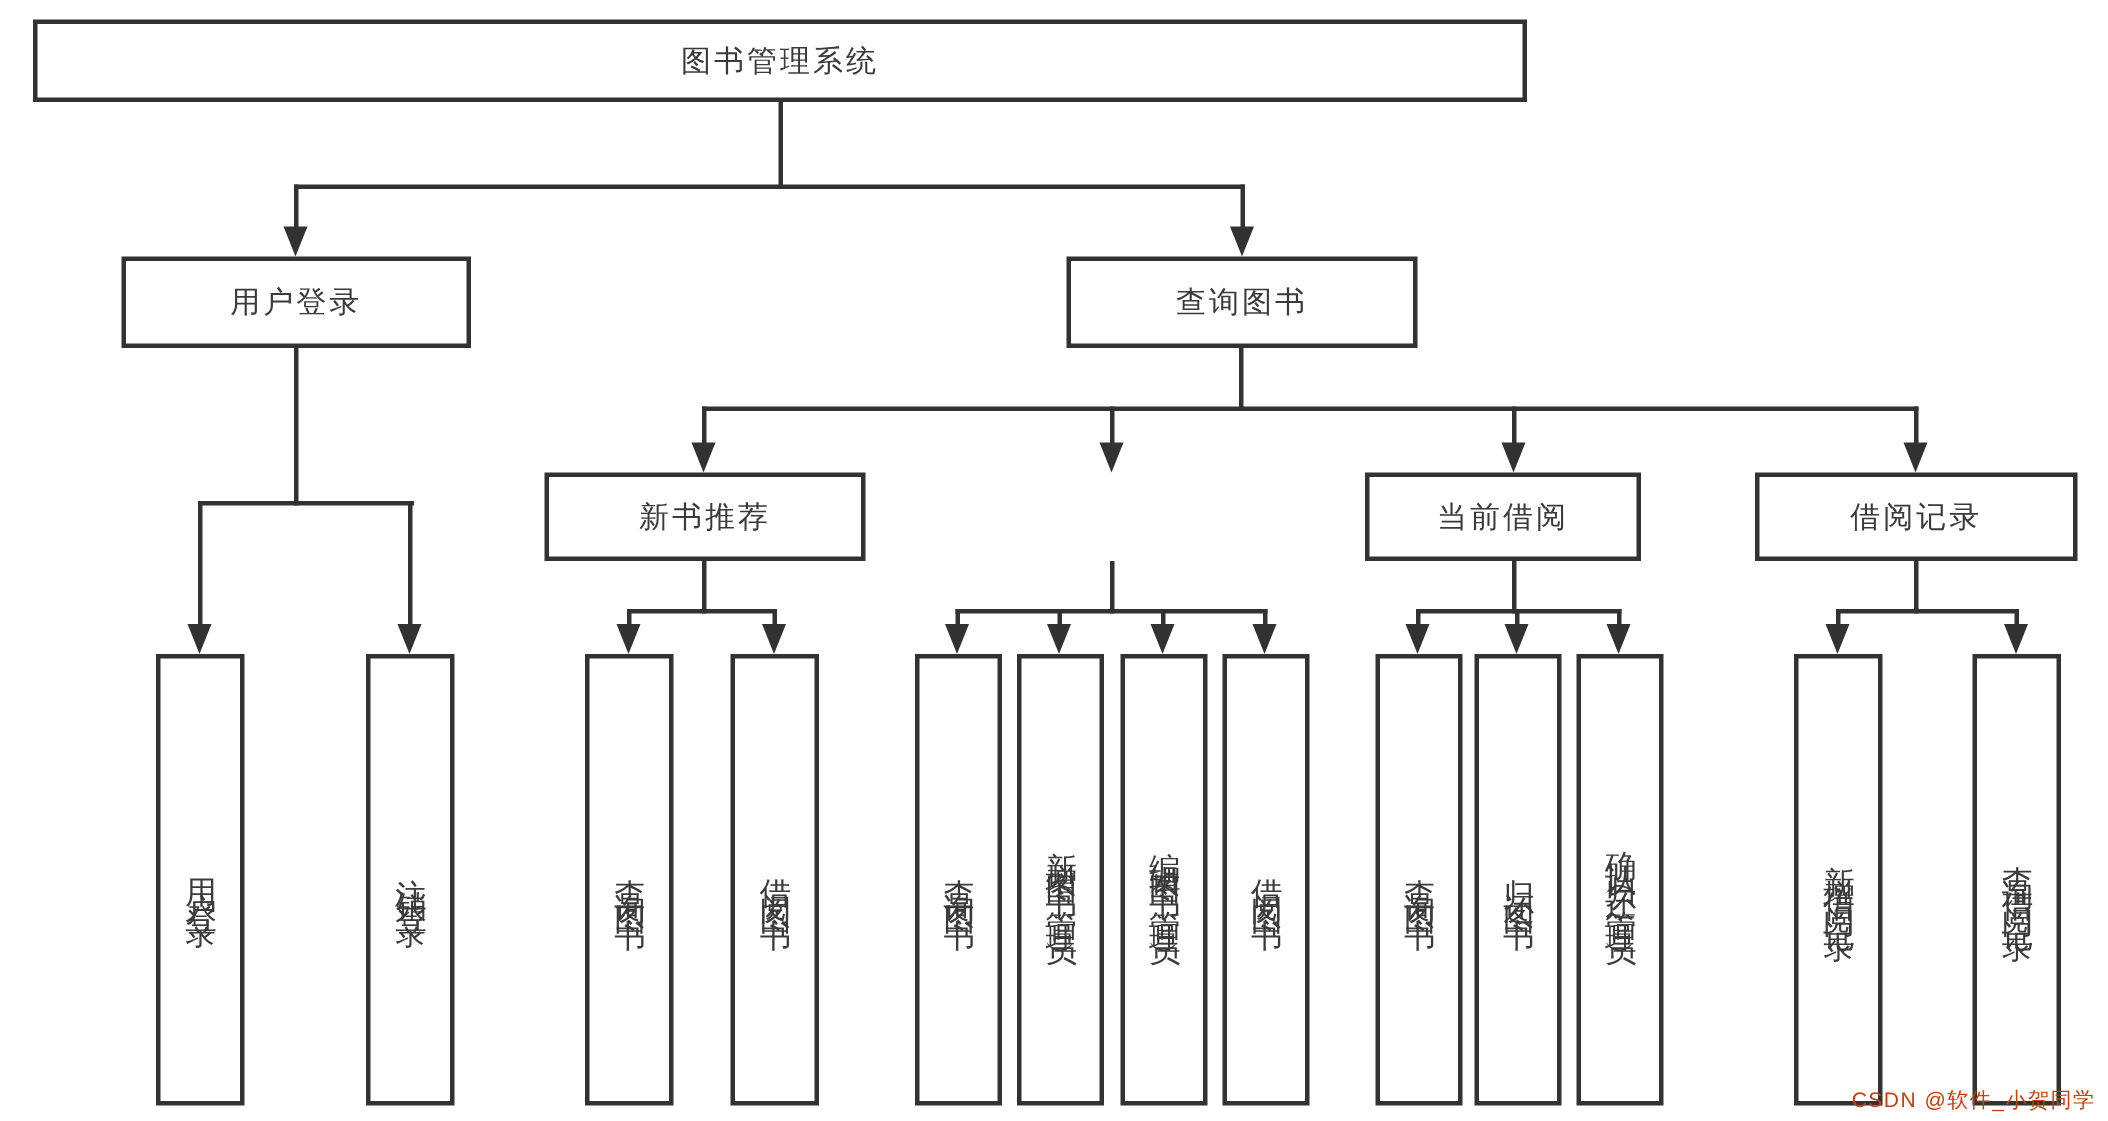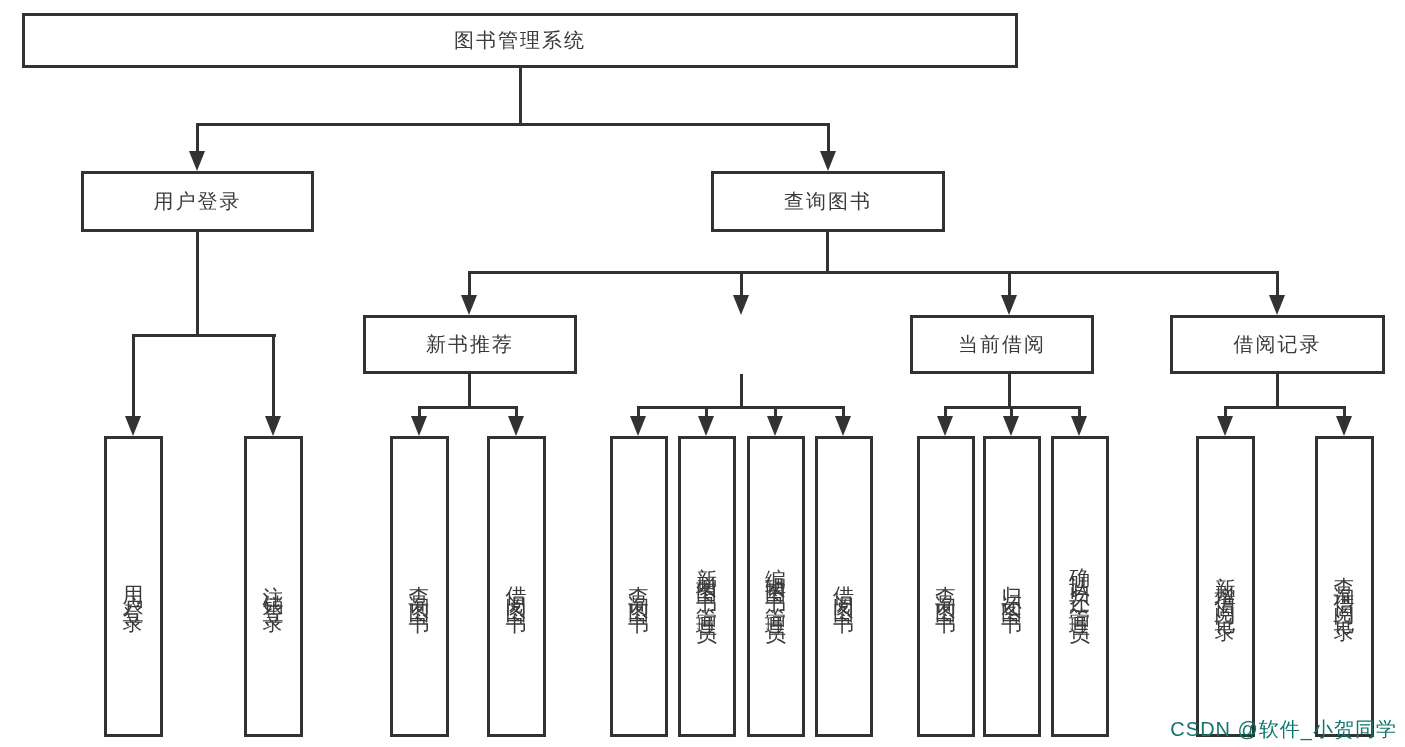--- a/index.html
+++ b/index.html
@@ -8,21 +8,21 @@
   .box{position:absolute;border:3px solid #323232;background:#ffffff;box-sizing:border-box;
        display:flex;align-items:center;justify-content:center;}
   .hlabel{font-size:20px;color:#3a3a3a;letter-spacing:2px;white-space:nowrap;text-align:center;}
   .vlabel{writing-mode:vertical-rl;text-orientation:mixed;font-size:21px;color:#3a3a3a;
           letter-spacing:9px;line-height:1;white-space:nowrap;}
   .vlabel.long{letter-spacing:8px;}
   .hline{position:absolute;height:3px;background:#323232;}
   .vline{position:absolute;width:3px;background:#323232;}
   .ah{position:absolute;width:0;height:0;border-left:8px solid transparent;
       border-right:8px solid transparent;border-top:20px solid #323232;}
-  .watermark{position:absolute;right:8px;bottom:4px;font-size:20px;color:#0f766e;
+  .watermark{position:absolute;right:8px;bottom:4px;font-size:14px;color:#c2410c;
              letter-spacing:1px;z-index:10;white-space:nowrap;}
 </style>
 </head>
 <body>
 
 <div class="canvas">
 
   <div class="box" style="left:22px;top:13px;width:996px;height:55px;">
     <span class="hlabel">图书管理系统</span>
   </div>

